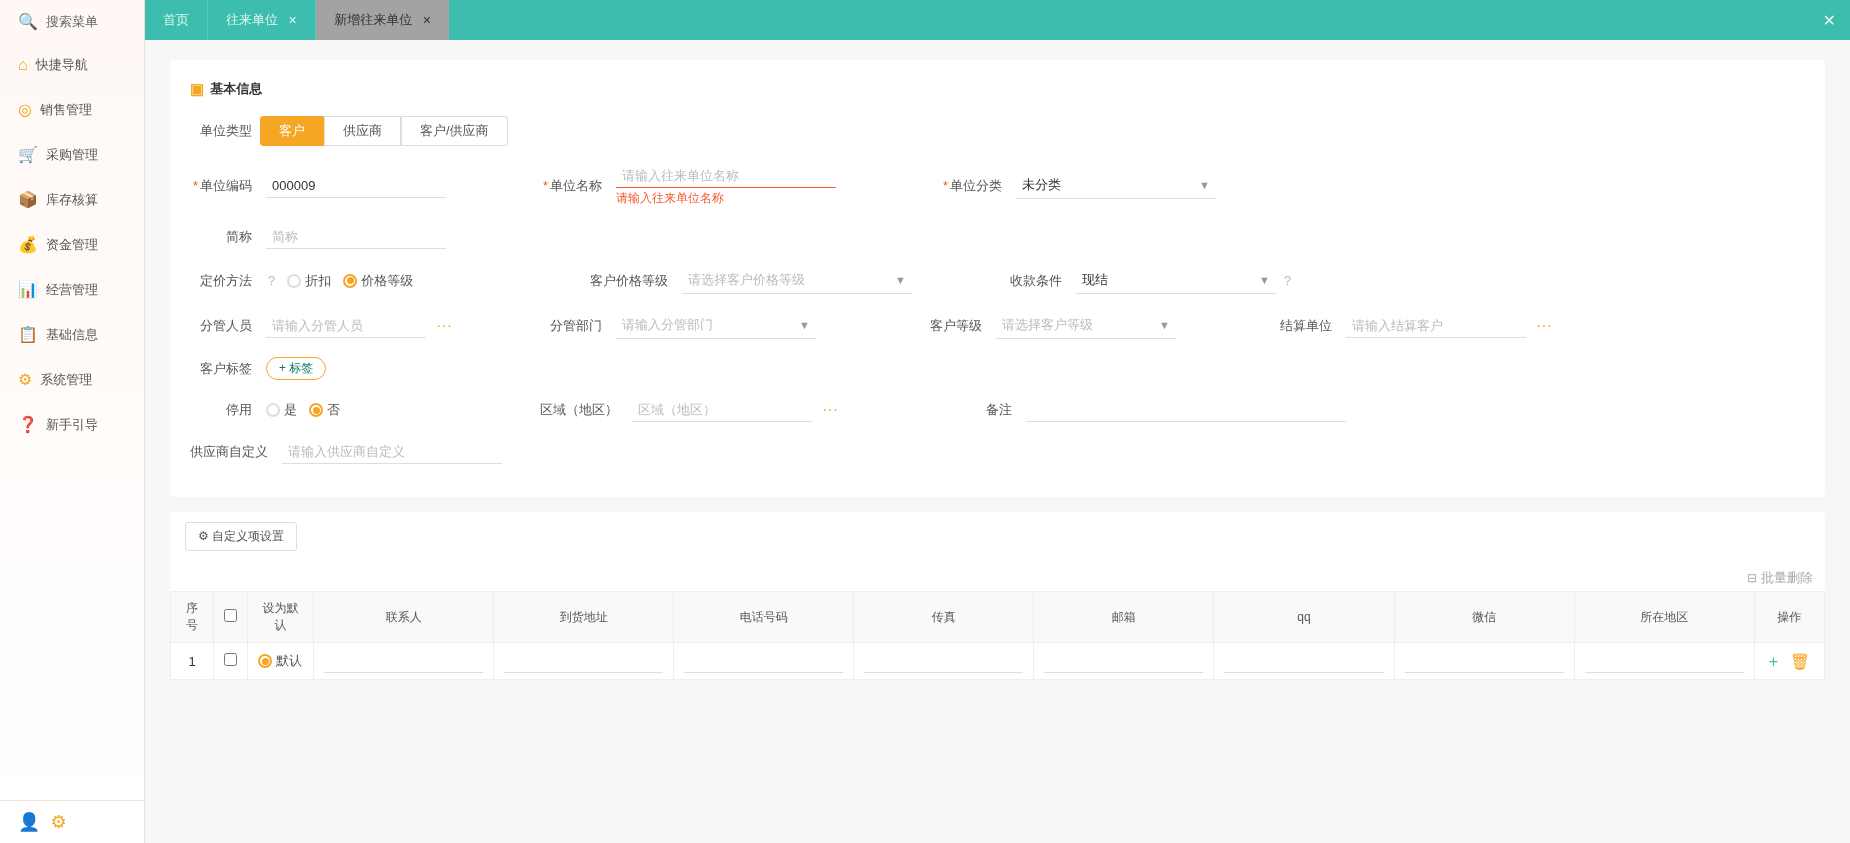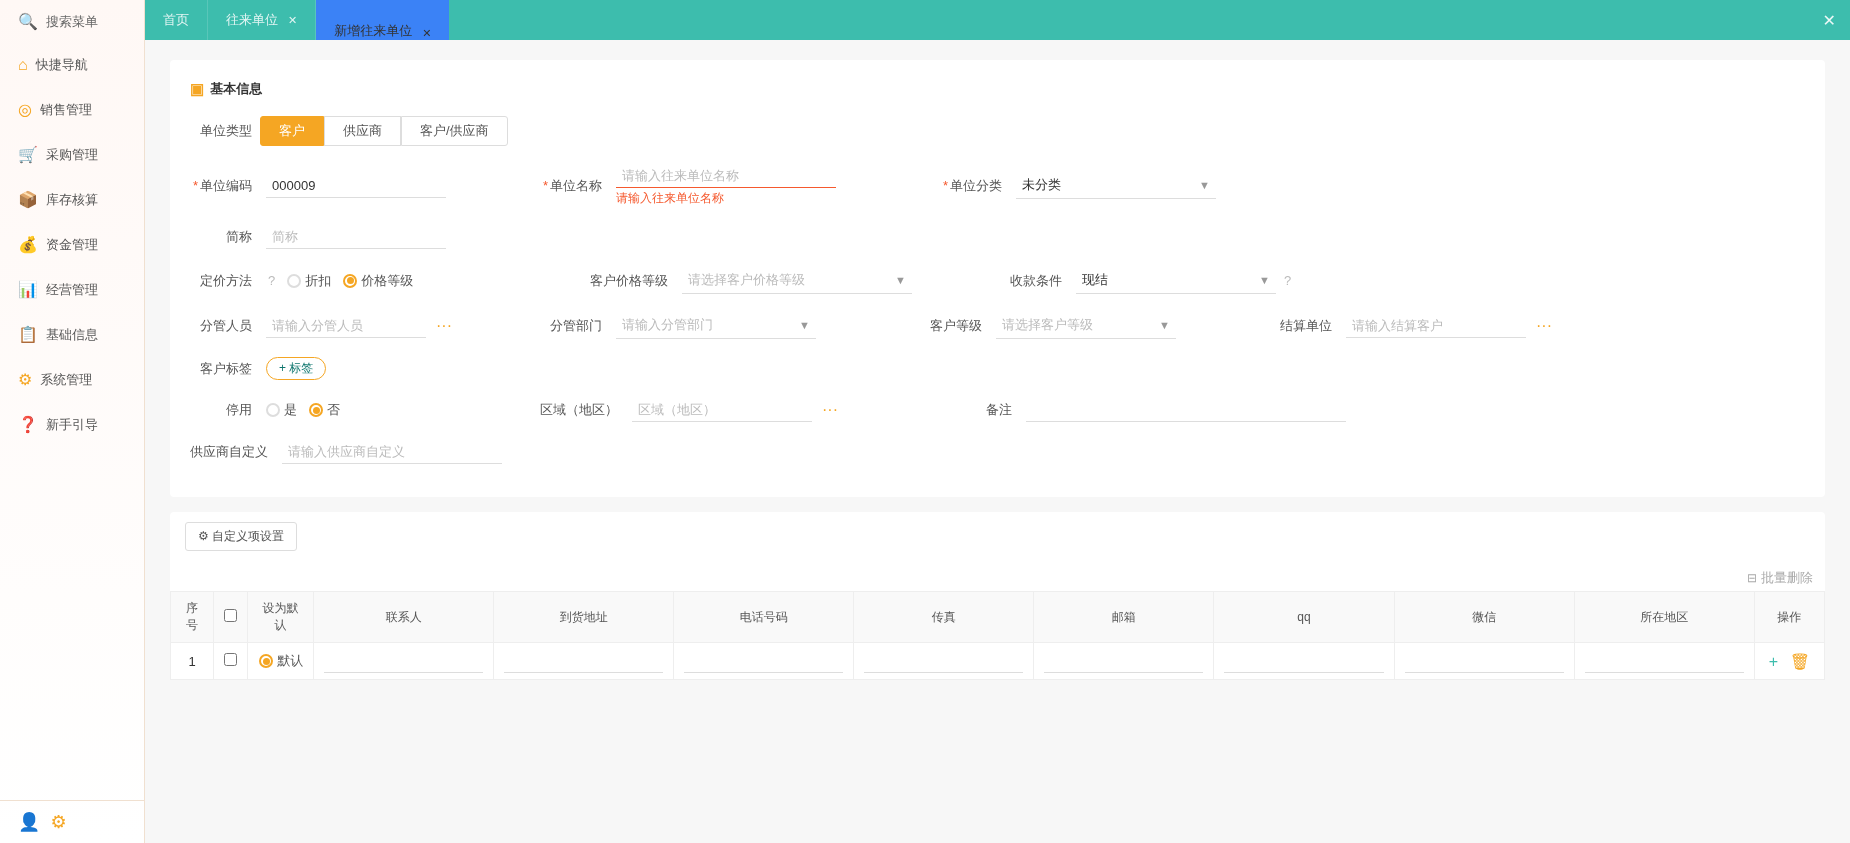--- a/index.html
+++ b/index.html
@@ -63,24 +63,23 @@
       align-items: center;
       padding: 0 18px;
       color: rgba(255,255,255,0.85);
       cursor: pointer;
       font-size: 13px;
       gap: 6px;
       border-right: 1px solid rgba(255,255,255,0.15);
       transition: background 0.15s;
     }
     .tab.active {
-      background: #3b82f6;
+      background: #a3a3a3;
       color: #333;
       border-right: none;
-      align-items: flex-end;
     }
     .tab .close-icon { font-size: 11px; color: inherit; margin-left: 4px; }
     .tab-spacer { flex: 1; }
     .tab-close-all {
       display: flex; align-items: center; padding: 0 14px;
       color: rgba(255,255,255,0.9); cursor: pointer; font-size: 16px;
     }
 
     
     .content-area {
@@ -186,21 +185,21 @@
     .btn-type.active {
       background: #f5a623;
       color: #fff;
       border-color: #f5a623;
     }
     .btn-type:first-of-type { border-radius: 3px 0 0 3px; }
     .btn-type:last-of-type { border-radius: 0 3px 3px 0; }
     .btn-type:not(:first-of-type):not(:last-of-type) { border-radius: 0; }
 
     .radio-group { display: flex; align-items: center; gap: 12px; }
-    .radio-item { display: flex; align-items: center; gap: 4px; cursor: pointer; color: #555; justify-content: flex-end; }
+    .radio-item { display: flex; align-items: center; gap: 4px; cursor: pointer; color: #555; }
     .radio-circle {
       width: 14px; height: 14px; border-radius: 50%;
       border: 2px solid #ddd;
       display: flex; align-items: center; justify-content: center;
       flex-shrink: 0;
     }
     .radio-circle.checked { border-color: #f5a623; }
     .radio-circle.checked::after {
       content: '';
       width: 7px; height: 7px;

